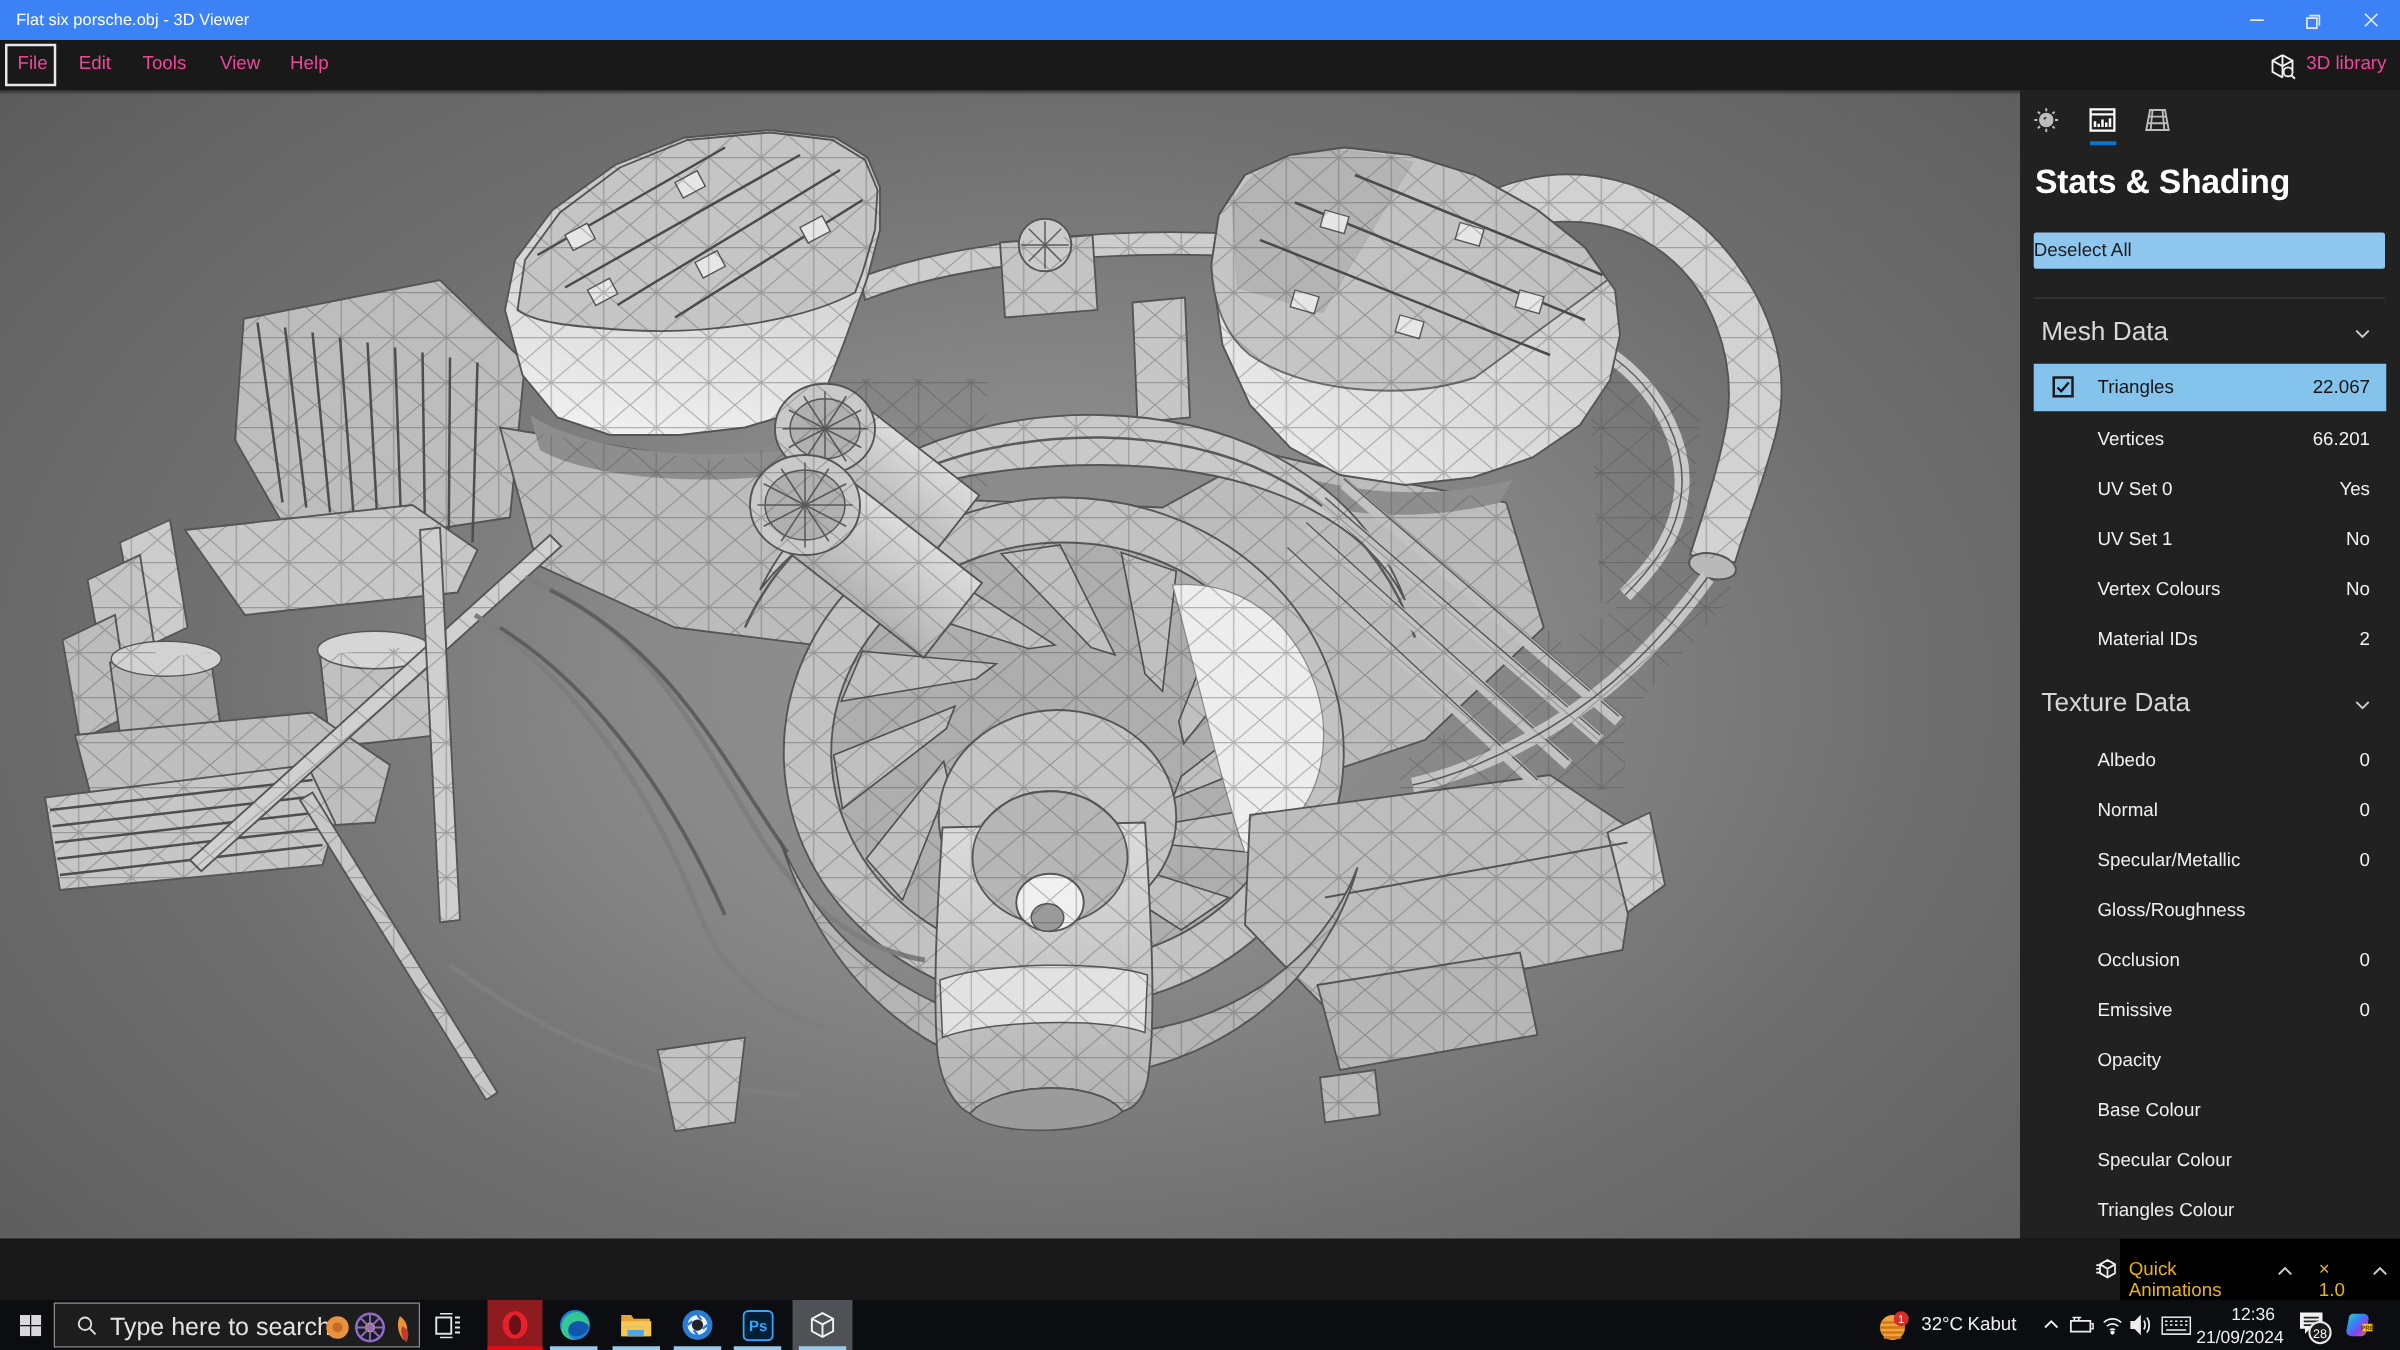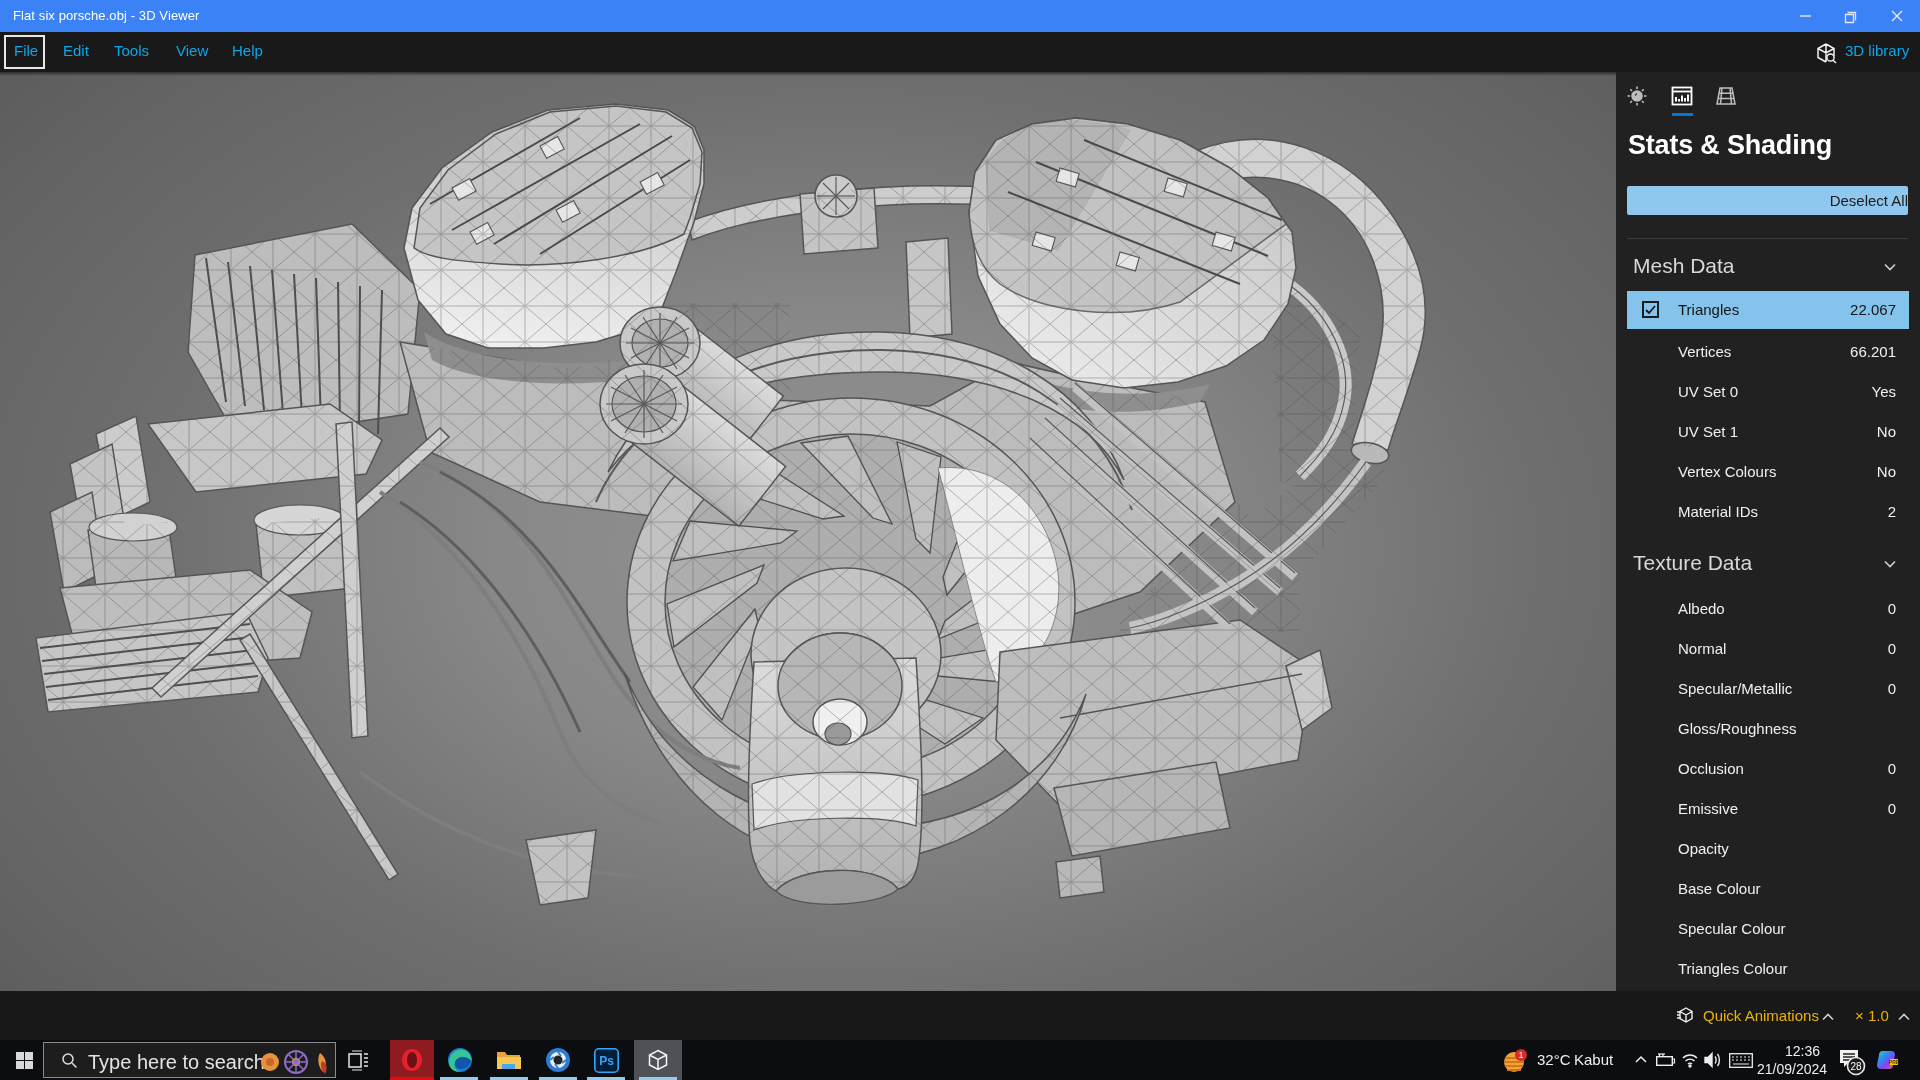--- a/index.html
+++ b/index.html
@@ -1,40 +1,40 @@
 <!DOCTYPE html>
 <html><head><meta charset="utf-8"><style>
 *{margin:0;padding:0;box-sizing:border-box}
 html,body{width:1920px;height:1080px;overflow:hidden;background:#000;
 font-family:"Liberation Sans",sans-serif;-webkit-font-smoothing:antialiased}
 .titlebar{position:absolute;left:0;top:0;width:1920px;height:32px;background:#3b82f6;color:#fff}
 .titlebar .t{position:absolute;left:13px;top:8px;font-size:13px;letter-spacing:.1px}
 .wbtn{position:absolute;top:0;width:46px;height:32px;color:#e8e8e8}
-.menubar{position:absolute;left:0;top:32px;width:1920px;height:40px;background:#191919;color:#0ea5e9;font-size:15px}
+.menubar{position:absolute;left:0;top:32px;width:1920px;height:40px;background:#191919;color:#ec4899;font-size:15px}
 .mi{position:absolute;top:10px}
 .filebox{position:absolute;left:4px;top:3px;width:41px;height:34px;border:2px solid #e8e8e8}
 .viewport{position:absolute;left:0;top:72px;width:1616px;height:919px;overflow:hidden;
 background:radial-gradient(ellipse 1150px 760px at 52% 52%, #939393 0%, #888888 30%, #6f6f6f 60%, #636363 85%, #5a5a5a 100%);}
 .panel{position:absolute;left:1616px;top:72px;width:304px;height:919px;background:#212121;color:#f0f0f0}
 .panel .hdr{position:absolute;left:12px;top:58px;font-size:27px;font-weight:700;color:#fff;letter-spacing:-.2px}
 .tab{position:absolute;top:12px;width:24px;height:24px}
 .tabline{position:absolute;left:56px;top:41px;width:21px;height:3px;background:#0078d7}
 .desel{position:absolute;left:11px;top:114px;width:281px;height:29px;background:#8fc7ee;color:#1c1c1c;
-font-size:15px;text-align:right;line-height:29px;border-radius:2px}
+font-size:15px;text-align:left;line-height:29px;border-radius:2px}
 .divider{position:absolute;left:11px;top:166px;width:281px;height:1px;background:#3c3c3c}
 .sect{position:absolute;left:17px;font-size:21px;color:#d8d8d8}
 .chev{position:absolute;width:14px;height:14px}
 .selrow{position:absolute;left:11px;top:219px;width:282px;height:38px;background:#84c3ec;color:#151515}
 .cbx{position:absolute;left:15px;top:10px;width:17px;height:17px;border:2px solid #1b1b1b;background:transparent}
 .prow{position:absolute;left:11px;width:282px;height:40px;font-size:15px}
 .prow .pl{position:absolute;left:51px;top:11px}
 .prow .pv{position:absolute;right:13px;top:11px}
 .selrow .pl{position:absolute;left:51px;top:10px;font-size:15px}
 .selrow .pv{position:absolute;right:13px;top:10px;font-size:15px}
-.qanim{position:absolute;left:0;top:991px;width:1920px;height:49px;background:#181818;color:#eab308;font-size:15px}
+.qanim{position:absolute;left:0;top:991px;width:1696px;height:49px;background:#181818;color:#eab308;font-size:15px}
 .taskbar{position:absolute;left:0;top:1040px;width:1920px;height:40px;background:#0b0d11;color:#eee}
 .searchbox{position:absolute;left:43px;top:2px;width:293px;height:36px;background:#1d1d1d;border:1px solid #8a8a8a;
 font-size:20px;color:#e3e3e3}
 .ticon{position:absolute;top:0;width:44px;height:40px}
 .uline{position:absolute;top:37px;height:3px;background:#98c9e9}
 svg{display:block}
 .abs{position:absolute}
 </style></head><body>
 <div class="titlebar">
   <div class="t">Flat six porsche.obj - 3D Viewer</div>

